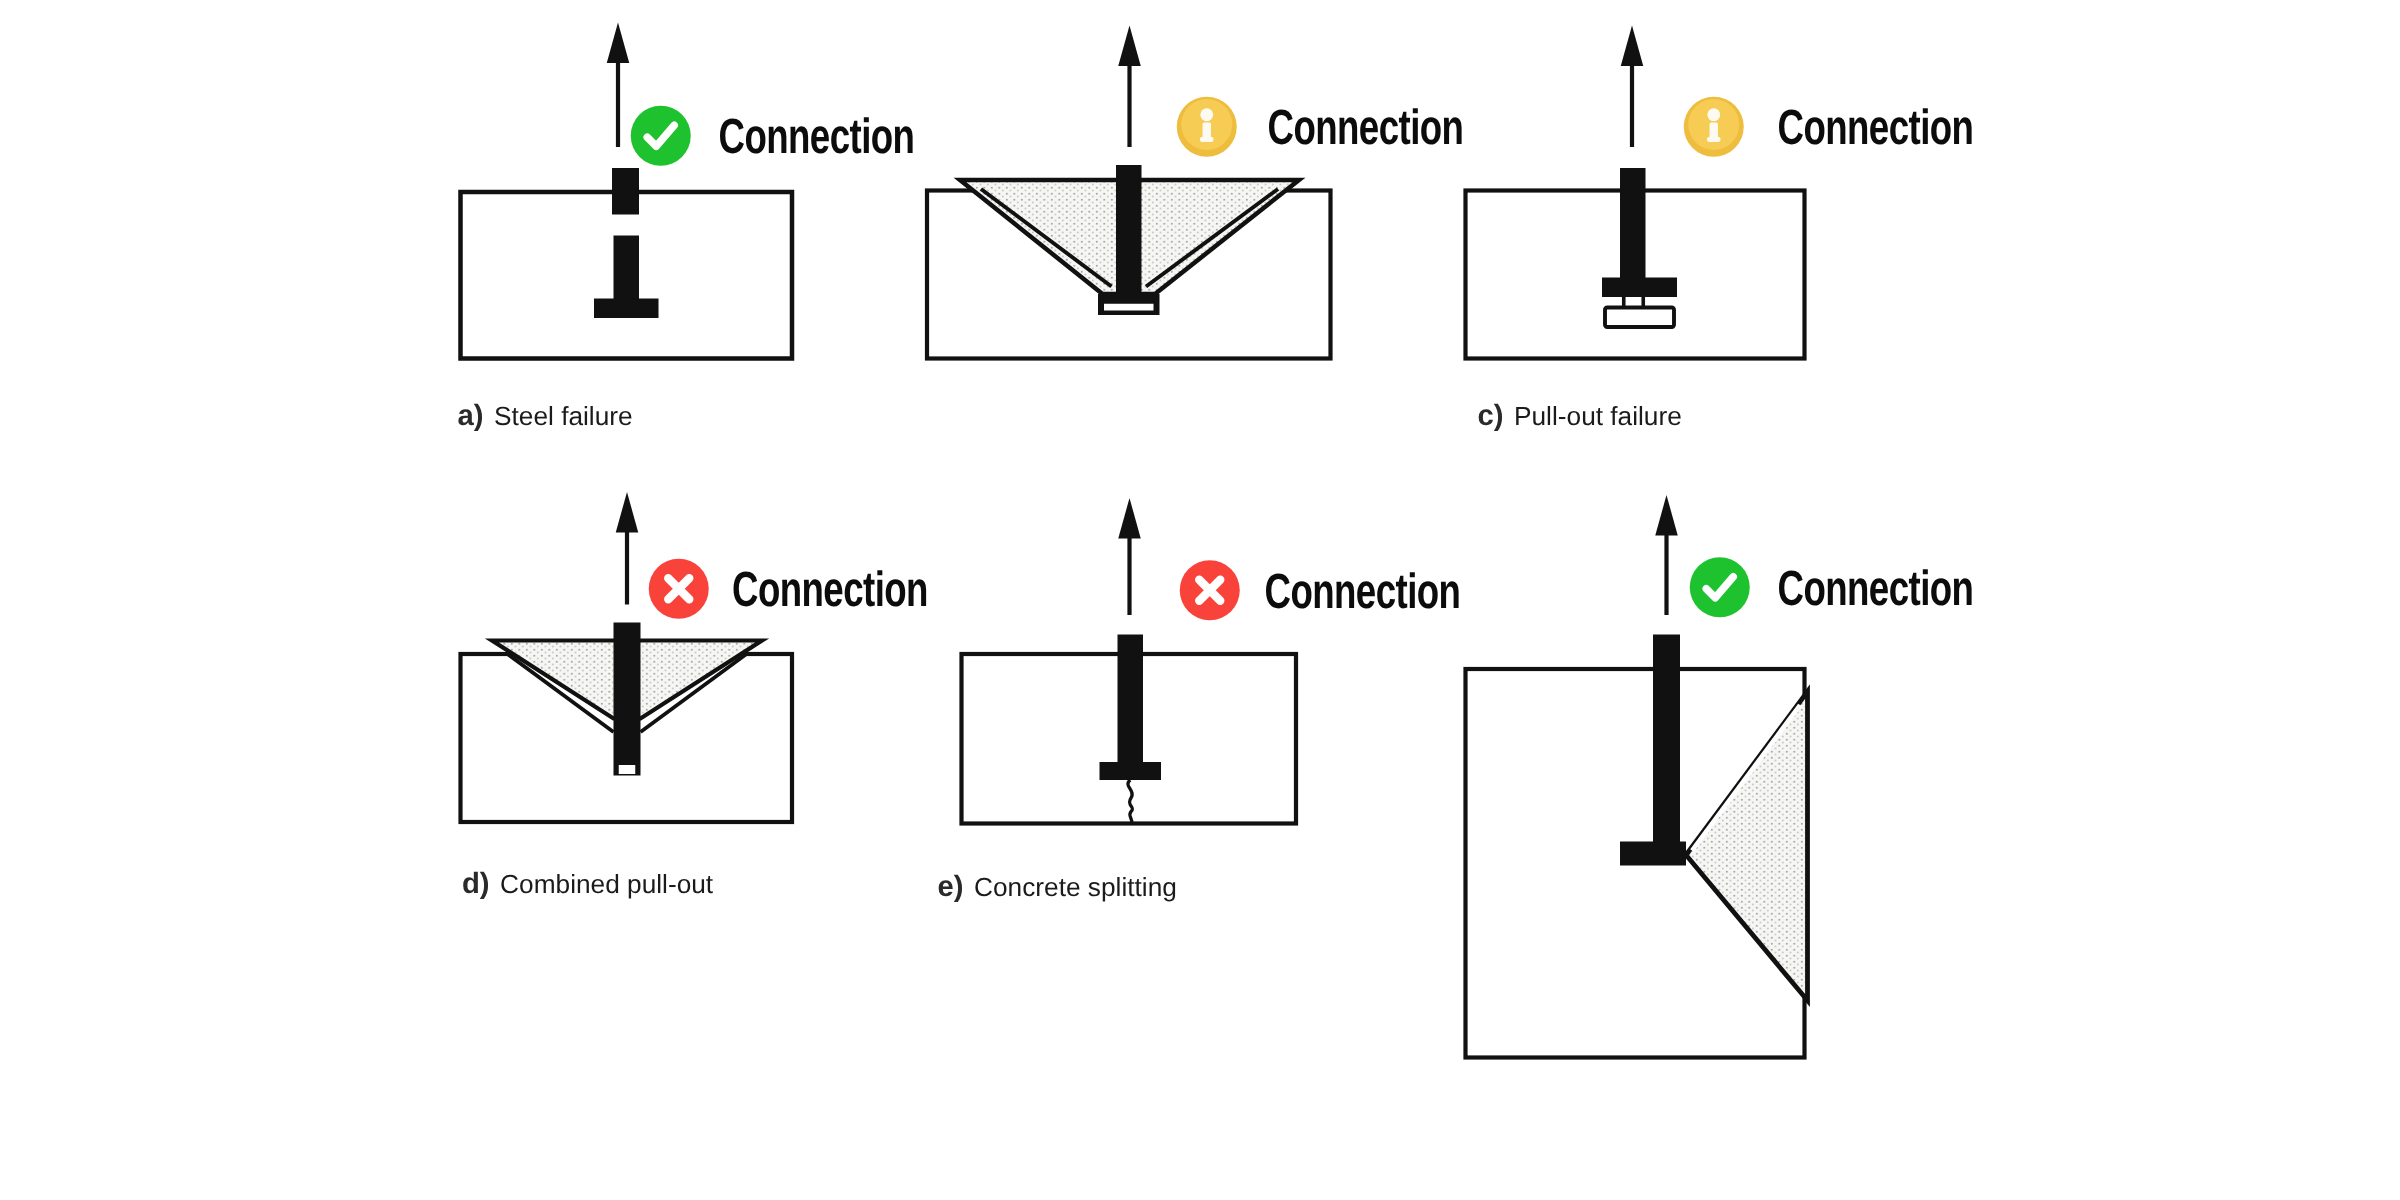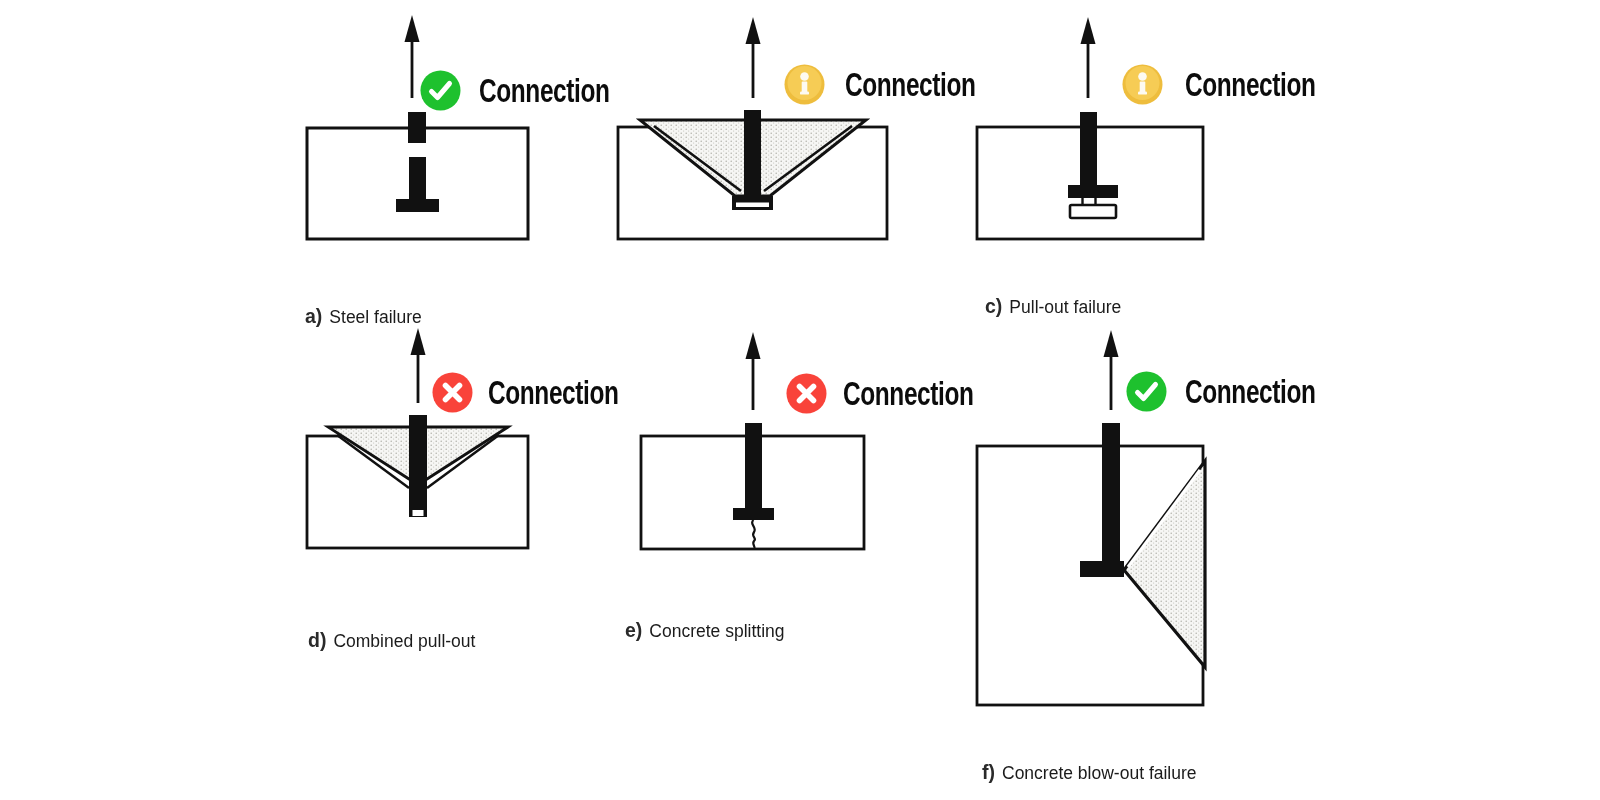--- a/index.html
+++ b/index.html
@@ -4,21 +4,21 @@
 <style>
   html,body{margin:0;padding:0;background:#fff;}
   .stage{position:relative;width:1500px;height:800px;background:#ffffff;
          font-family:"Liberation Sans",sans-serif;overflow:hidden;}
   .art{position:absolute;left:0;top:0;}
   .badge{position:absolute;width:41px;height:41px;}
   .badge svg{display:block;}
   .conn{position:absolute;color:#0c0c0c;font-weight:700;font-size:33px;line-height:32px;
         letter-spacing:-0.5px;transform:scaleX(0.74);transform-origin:0 50%;
         white-space:nowrap;font-family:"Liberation Sans",sans-serif;}
-  .caption{position:absolute;font-size:17.5px;color:#1b1b1b;white-space:nowrap;line-height:26px;margin-top:39px;}
+  .caption{position:absolute;font-size:17.5px;color:#1b1b1b;white-space:nowrap;line-height:26px;}
   .cap-prefix{font-weight:700;font-size:19.5px;color:#2a2a2a;margin-right:7px;}
 </style>
 </head>
 <body>
 
 <div class="stage">
 
   <svg class="art" width="1600" height="800" viewBox="0 0 1600 800">
     <defs>
       <pattern id="stip" width="5" height="4" patternUnits="userSpaceOnUse">
@@ -137,26 +137,23 @@
   <div class="conn" style="left:479px;top:75px">Connection</div>
   <div class="conn" style="left:845px;top:69px">Connection</div>
   <div class="conn" style="left:1185px;top:69px">Connection</div>
   <div class="conn" style="left:488px;top:377px">Connection</div>
   <div class="conn" style="left:843px;top:378px">Connection</div>
   <div class="conn" style="left:1185px;top:376px">Connection</div>
 
   <div class="caption" style="left:305px;top:264px">
     <span class="cap-prefix">a)</span><span>Steel failure</span>
   </div>
-  <div class="caption" style="left:985px;top:254px">
+  <div class="caption" style="left:985px;top:264px">
     <span class="cap-prefix">c)</span><span>Pull-out failure</span>
   </div>
-  <div class="caption" style="left:308px;top:588px">
+  <div class="caption" style="left:308px;top:576px">
     <span class="cap-prefix">d)</span><span>Combined pull-out</span>
   </div>
   <div class="caption" style="left:625px;top:578px">
     <span class="cap-prefix">e)</span><span>Concrete splitting</span>
   </div>
-  <div class="caption" style="left:982px;top:720px">
-    <span class="cap-prefix">f)</span><span>Concrete blow-out failure</span>
-  </div>
 
 </div>
 
 </body></html>

